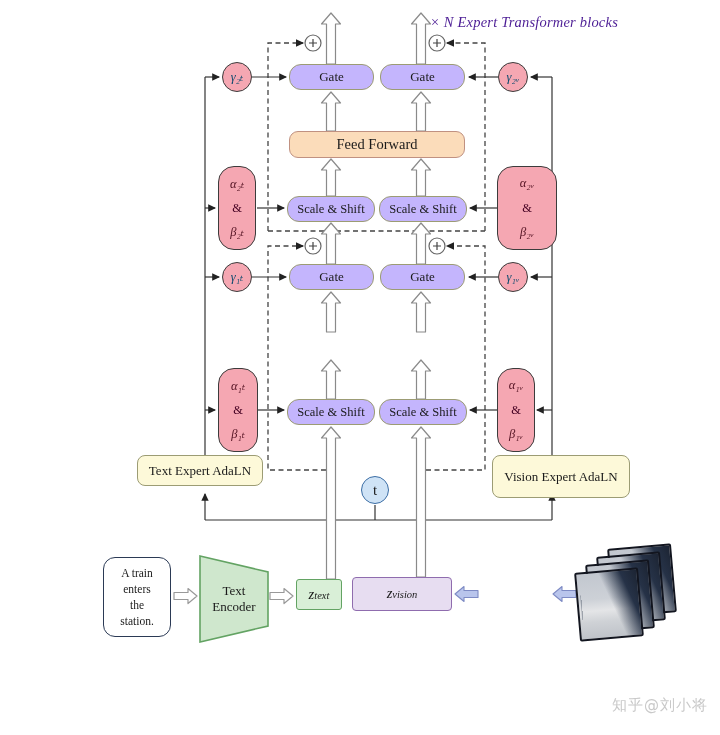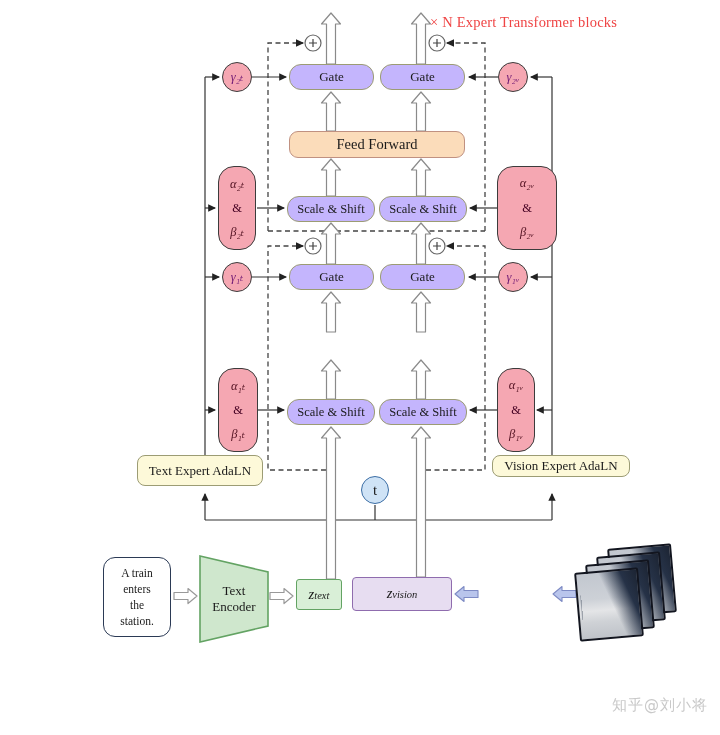--- a/index.html
+++ b/index.html
@@ -1,31 +1,31 @@
 <!DOCTYPE html>
 <html><head>
 <meta charset="utf-8">
 <style>
   html,body{margin:0;padding:0;background:#ffffff;}
   .canvas{
     position:relative;width:720px;height:735px;background:#ffffff;overflow:hidden;
     font-family:"Liberation Serif","DejaVu Serif",serif;color:#1a1a1a;
   }
   .abs{position:absolute;box-sizing:border-box;}
-  .top-label{font-size:14.5px;letter-spacing:.2px;color:#ef4444;}
+  .top-label{font-style:italic;font-size:14.5px;letter-spacing:.2px;color:#4c1d95;}
   
   .ybox{background:#c4b5fd;border:1.2px solid #9c9c74;border-radius:12px;
         display:flex;align-items:center;justify-content:center;font-size:13px;}
   .obox{background:#fbdcba;border:1.2px solid #c09181;border-radius:9px;
         display:flex;align-items:center;justify-content:center;font-size:14.5px;}
   .adaln{background:#fdf9d9;border:1.2px solid #9c9c74;border-radius:8px;
         display:flex;align-items:center;justify-content:center;font-size:13px;}
   .pcirc{background:#f5a7b2;border:1.3px solid #3c3c3c;border-radius:50%;
         display:flex;align-items:center;justify-content:center;
-        font-size:12.5px;font-style:italic;color:#701a75;}
+        font-size:12.5px;font-style:italic;color:#0c4a6e;}
   .pstack{background:#f5a7b2;border:1.3px solid #3c3c3c;border-radius:16px;
         display:flex;flex-direction:column;align-items:center;justify-content:space-evenly;
         font-size:12.5px;font-style:italic;color:#531222;}
   .pstack .amp{font-style:normal;color:#402;}
   .tcirc{background:#cfe3f6;border:1.4px solid #3c6ea5;border-radius:50%;
         display:flex;align-items:center;justify-content:center;font-size:15px;}
   .prompt{background:#fff;border:1.6px solid #2b3a55;border-radius:12px;
         display:flex;align-items:center;justify-content:center;text-align:center;
         font-size:11.5px;line-height:1.4;padding:4px 17px;}
   .zbox{display:flex;align-items:baseline;justify-content:center;font-size:14.5px;}
@@ -167,21 +167,21 @@
     <span>β₂ᵥ</span>
   </div>
   <div class="abs pcirc" style="left:498px;top:262px;width:30px;height:30px;">γ₁ᵥ</div>
   <div class="abs pstack" style="left:497px;top:368px;width:38px;height:84px;">
     <span>α₁ᵥ</span>
     <span class="amp">&amp;</span>
     <span>β₁ᵥ</span>
   </div>
 
   <div class="abs adaln" style="left:137px;top:455px;width:126px;height:31px;">Text Expert AdaLN</div>
-  <div class="abs adaln" style="left:492px;top:455px;width:138px;height:22px;">Vision Expert AdaLN</div>
+  <div class="abs adaln" style="left:492px;top:455px;width:138px;height:43px;">Vision Expert AdaLN</div>
 
   <div class="abs tcirc" style="left:361px;top:476px;width:28px;height:28px;">t</div>
 
   <div class="abs prompt" style="left:103px;top:557px;width:68px;height:80px;">A train enters the station.</div>
 
   <div class="abs" style="left:199px;top:555px;width:70px;height:88px;">
     <svg width="70" height="88" viewBox="0 0 70 88">
       <polygon points="1,1 69,17 69,71 1,87" fill="#cfe7cd" stroke="#63a363" stroke-width="1.6"></polygon>
     </svg>
     <div class="traplabel">

